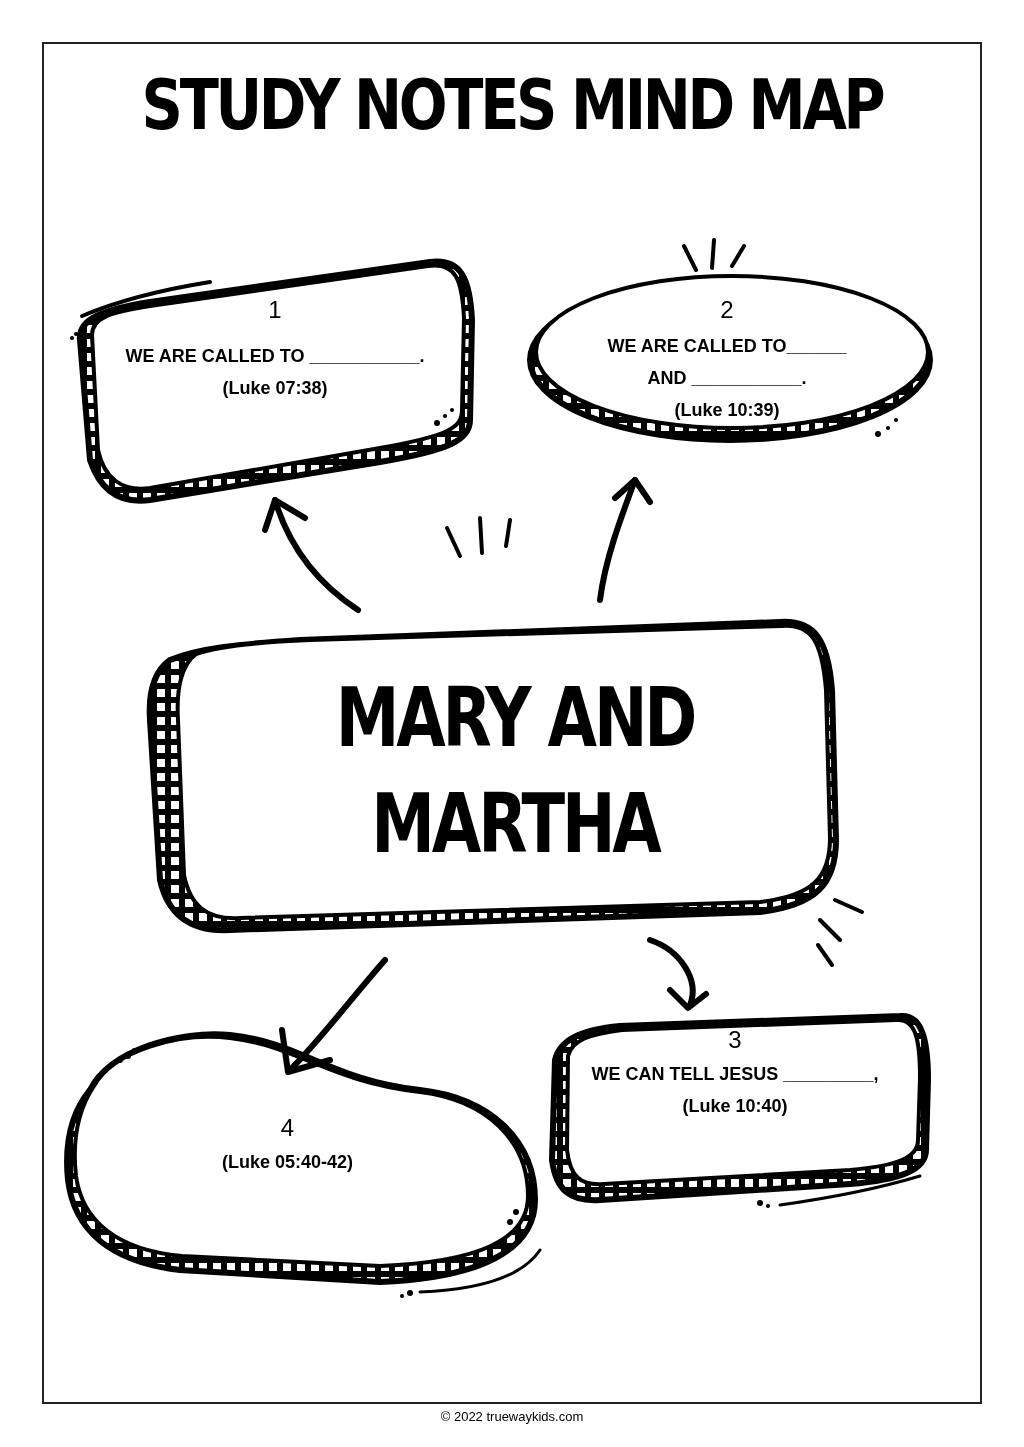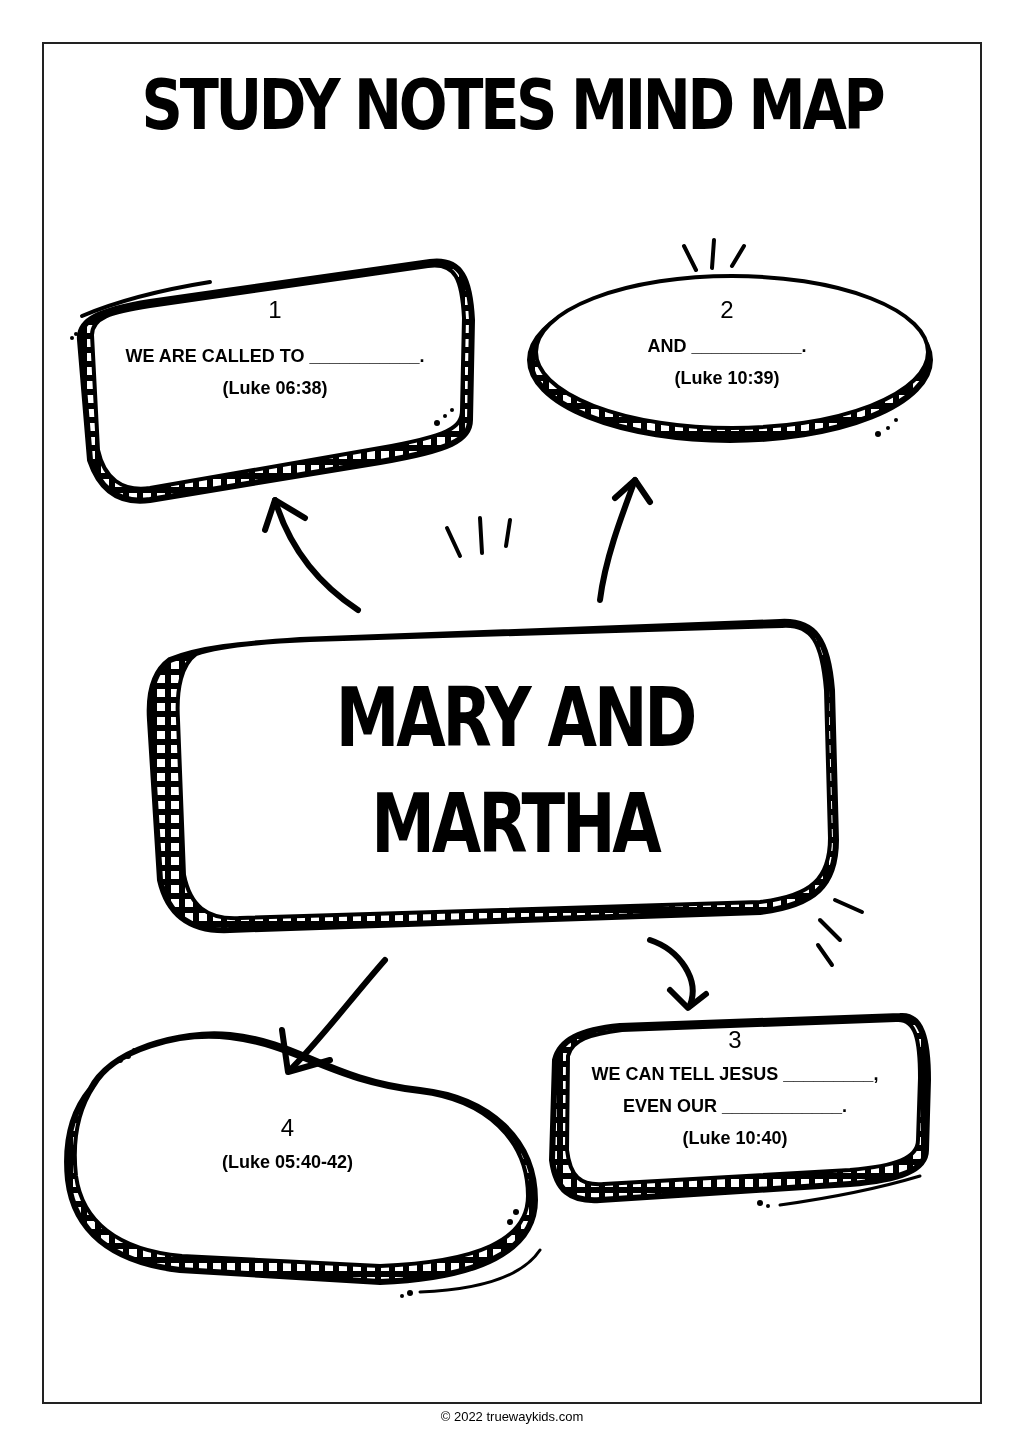--- a/index.html
+++ b/index.html
@@ -93,38 +93,38 @@
     <line x1="510" y1="520" x2="506" y2="546"></line>
     <line x1="835" y1="900" x2="862" y2="912"></line>
     <line x1="820" y1="920" x2="840" y2="940"></line>
     <line x1="818" y1="945" x2="832" y2="965"></line>
   </g>
 </svg>
 
 <div class="bubble-text" style="left:90px; top:296px; width:370px;">
   <div class="num">1</div>
   <div class="line">WE ARE CALLED TO ___________.</div>
-  <div class="line">(Luke 06:38)</div>
+  <div class="line">(Luke 07:38)</div>
 </div>
 
 <div class="bubble-text" style="left:542px; top:296px; width:370px;">
   <div class="num" style="margin-bottom:6px;">2</div>
+  <div class="line">WE ARE CALLED TO______</div>
   <div class="line">AND ___________.</div>
   <div class="line">(Luke 10:39)</div>
 </div>
 
 <div class="center-title">
   <div>MARY AND</div>
   <div>MARTHA</div>
 </div>
 
 <div class="bubble-text" style="left:555px; top:1026px; width:360px;">
   <div class="num" style="margin-bottom:4px;">3</div>
   <div class="line">WE CAN TELL JESUS _________,</div>
-  <div class="line">EVEN OUR ____________.</div>
   <div class="line">(Luke 10:40)</div>
 </div>
 
 <div class="bubble-text" style="left:80px; top:1114px; width:415px;">
   <div class="num" style="margin-bottom:4px;">4</div>
   <div class="line">(Luke 05:40-42)</div>
 </div>
 
 <div class="footer">© 2022 truewaykids.com</div>
 

